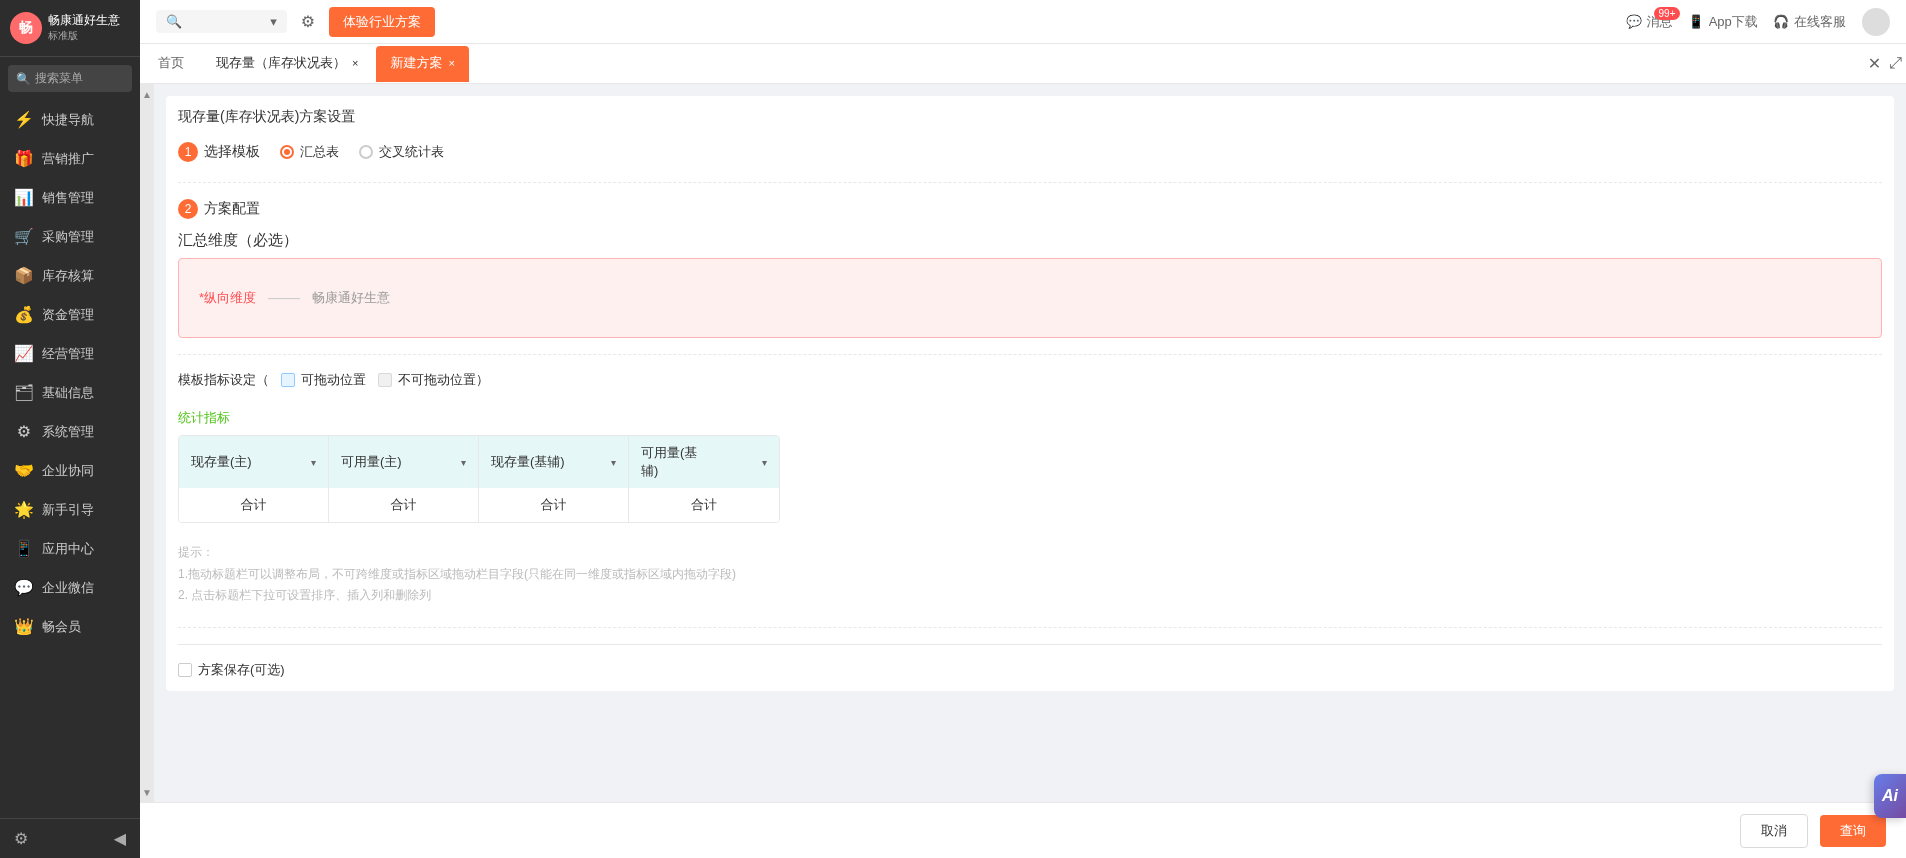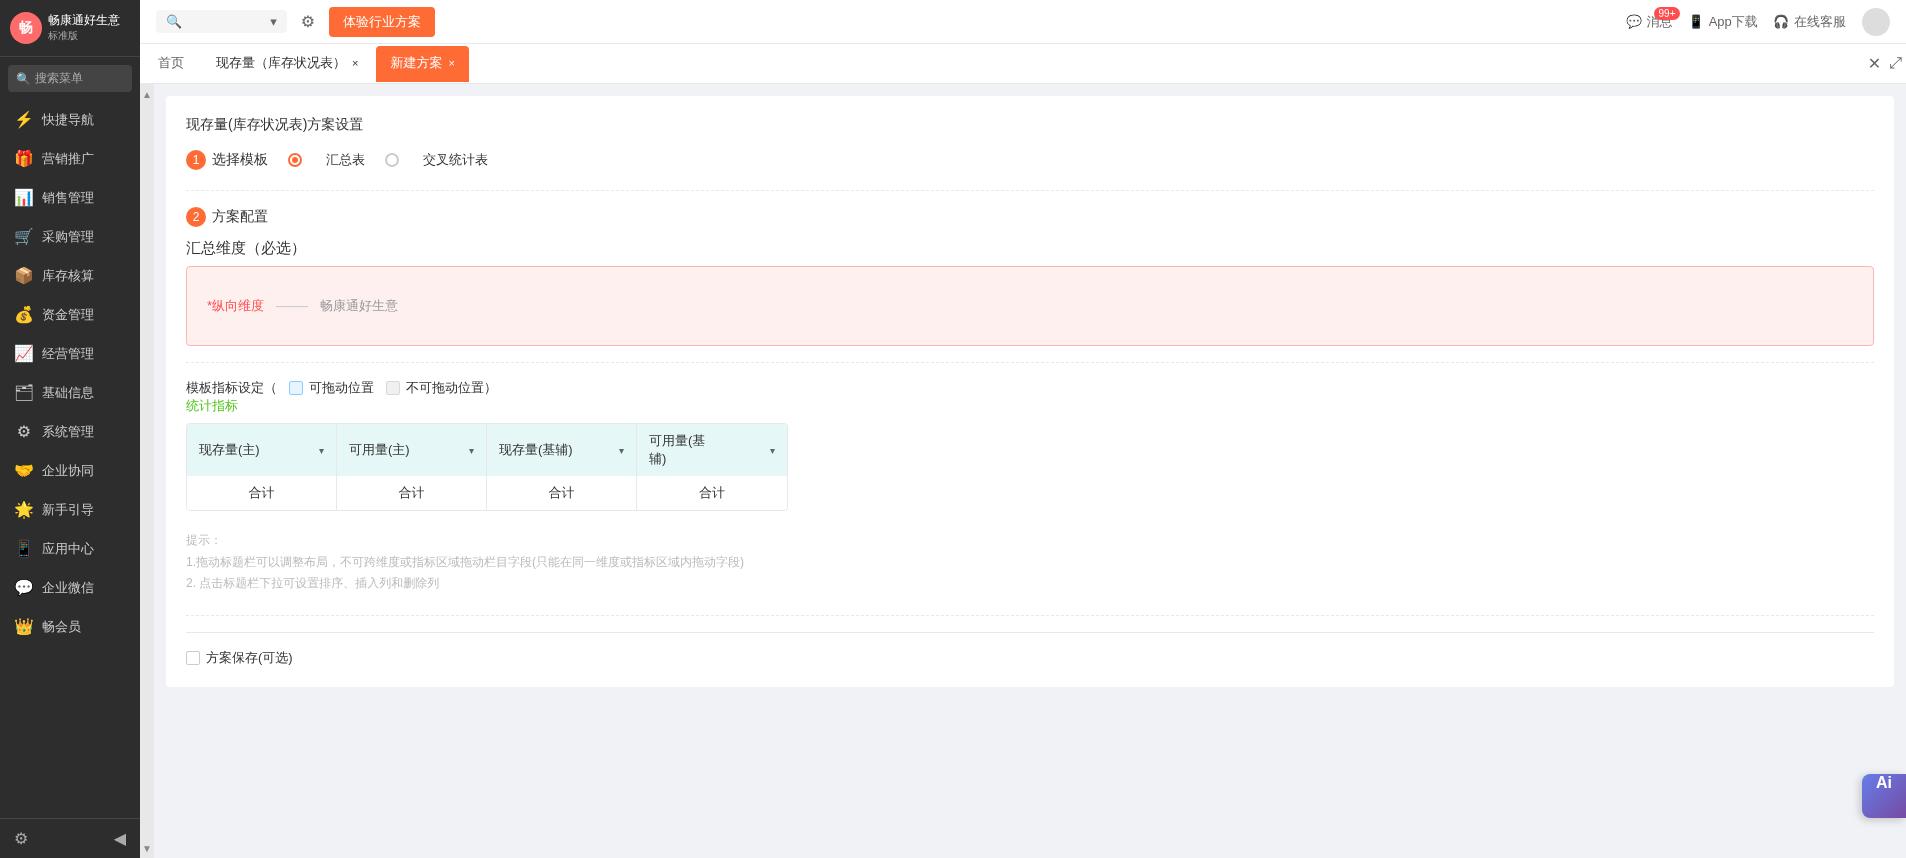--- a/index.html
+++ b/index.html
@@ -187,21 +187,21 @@
       padding: 0;
     }
     .content::-webkit-scrollbar { width: 6px; }
     .content::-webkit-scrollbar-thumb { background: #ccc; border-radius: 3px; }
 
     
     .panel {
       background: #fff;
       margin: 12px;
       border-radius: 4px;
-      padding: 20px;
+      padding: 12px;
     }
     .panel-title {
       font-size: 14px;
       color: #333;
       margin-bottom: 16px;
     }
 
     
     .step-badge {
       display: inline-flex;
@@ -233,21 +233,21 @@
 
     
     .radio-group {
       display: flex;
       align-items: center;
       gap: 20px;
     }
     .radio-item {
       display: flex;
       align-items: center;
-      gap: 24px;
+      gap: 6px;
       cursor: pointer;
       font-size: 13px;
       color: #333;
     }
     .radio-circle {
       width: 14px; height: 14px;
       border-radius: 50%;
       border: 2px solid #ccc;
       display: flex; align-items: center; justify-content: center;
     }
@@ -300,21 +300,21 @@
     .dim-placeholder {
       color: #999;
       font-size: 13px;
     }
 
     
     .template-indicator {
       display: flex;
       align-items: center;
       gap: 12px;
-      margin-bottom: 0;
+      margin-bottom: 20px;
       font-size: 13px;
       color: #333;
     }
     .indicator-movable {
       display: flex;
       align-items: center;
       gap: 6px;
     }
     .indicator-dot-blue {
       width: 14px; height: 14px;
@@ -430,30 +430,31 @@
       cursor: pointer;
     }
 
     
     .ai-fab {
       position: fixed;
       right: 0;
       bottom: 40px;
       background: linear-gradient(135deg, #667eea, #764ba2);
       color: white;
-      width: 44px;
+      width: 32px;
       height: 44px;
       display: flex;
-      align-items: flex-start;
+      align-items: center;
       justify-content: center;
       border-radius: 8px 0 0 8px;
       font-size: 16px;
       font-weight: bold;
       cursor: pointer;
       box-shadow: -2px 2px 8px rgba(0,0,0,0.2);
+      font-style: italic;
     }
 
     .main-layout {
       display: flex;
       flex: 1;
       overflow: hidden;
     }
 
     .scroll-sidebar {
       width: 14px;
@@ -708,17 +709,21 @@
 
         <div class="save-row">
           <div class="checkbox"></div>
           <span class="save-label">方案保存(可选)</span>
         </div>
 
       </div>
     </div>
   </div>
 
+  <div class="bottom-bar">
+    <button class="btn-cancel">取消</button>
+    <button class="btn-query">查询</button>
+  </div>
 </div>
 
 <div class="ai-fab">
   <span>Ai</span>
 </div>
 
 </body></html>

